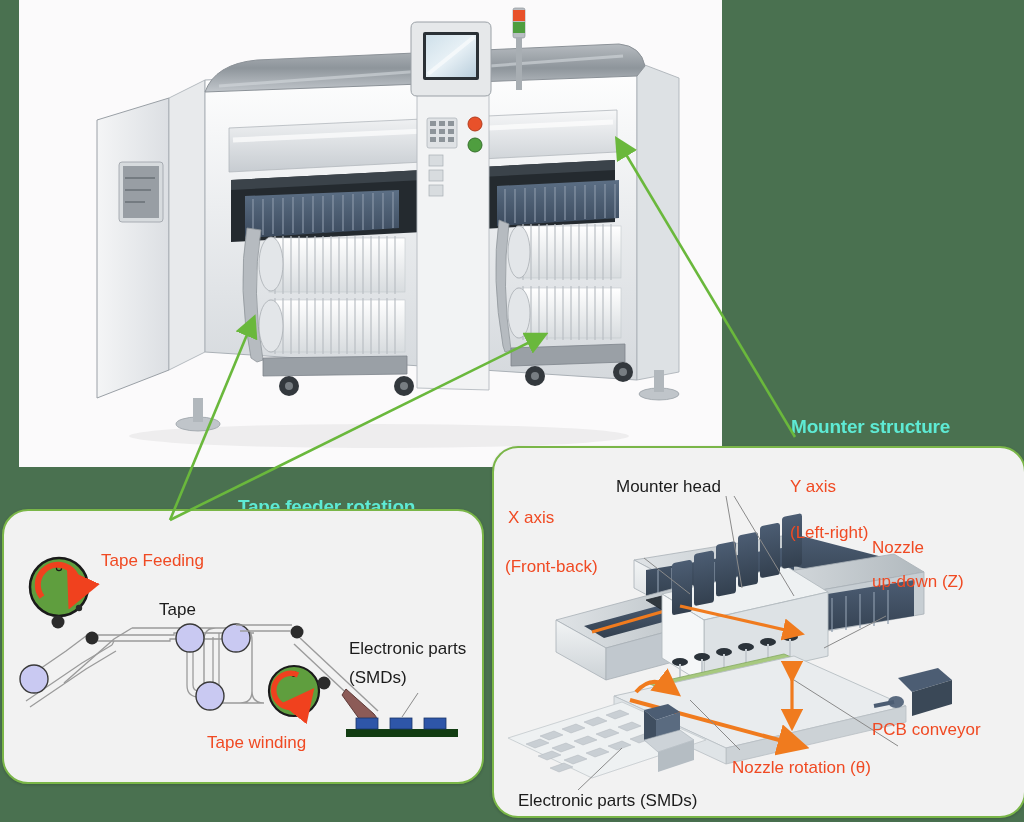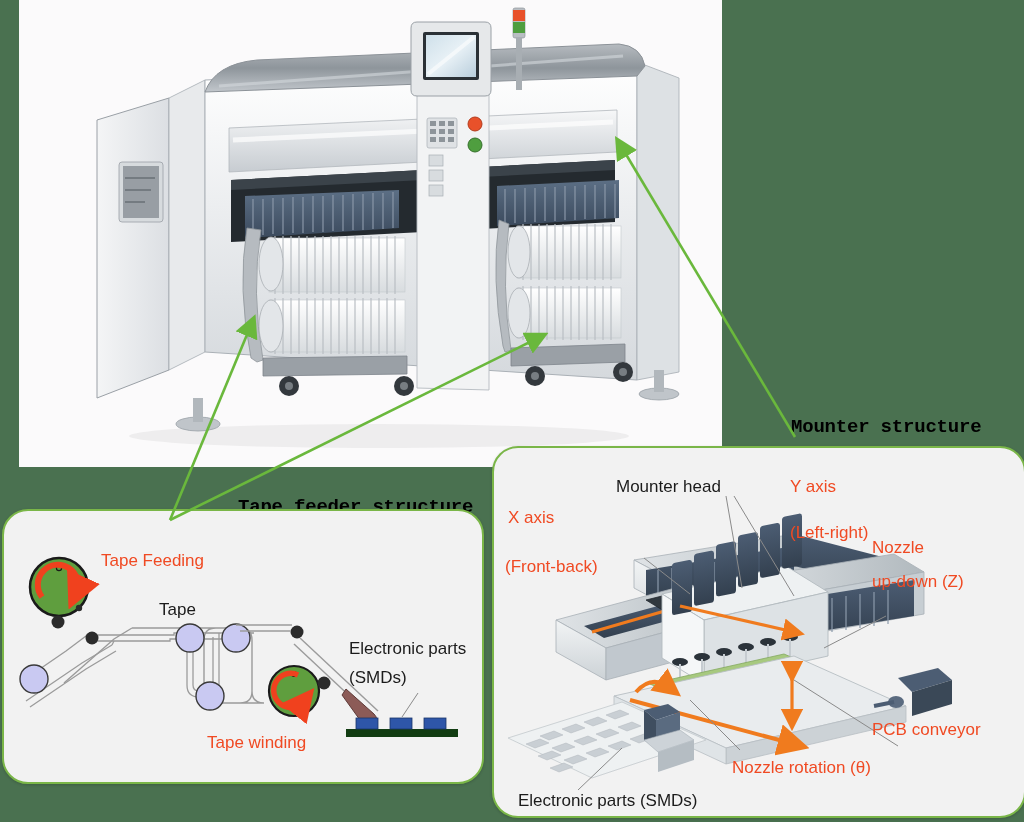--- a/index.html
+++ b/index.html
@@ -13,22 +13,22 @@
 
   
   .photo-panel{
     position:absolute;left:19px;top:0;width:703px;height:467px;
     background:#fbfafb;overflow:hidden;
   }
   .photo-svg{position:absolute;left:0;top:0;}
 
   
   .section-title{
-    position:absolute;font-weight:bold;color:#000000;
-    font-size:19px;letter-spacing:-0.2px;white-space:nowrap;font-family:Liberation Mono, monospace;
+    position:absolute;font-weight:bold;color:#5eead4;
+    font-size:19px;letter-spacing:-0.2px;white-space:nowrap;
   }
   #title-tape{left:238px;top:496px;}
   #title-mounter{left:791px;top:416px;}
 
   
   .callout{
     position:absolute;border:2px solid #7ab648;border-radius:26px;
     background:#f2f2f2;box-shadow:0 1px 3px rgba(0,0,0,.18);
     overflow:hidden;
   }
@@ -267,21 +267,21 @@
 
       <g>
         <ellipse cx="179" cy="424" rx="22" ry="7" fill="#c0c5ca" stroke="#98a0a6" stroke-width=".8"></ellipse>
         <rect x="174" y="398" width="10" height="24" fill="#b1b7bc"></rect>
         <ellipse cx="640" cy="394" rx="20" ry="6" fill="#c0c5ca" stroke="#98a0a6" stroke-width=".8"></ellipse>
         <rect x="635" y="370" width="10" height="22" fill="#b1b7bc"></rect>
       </g>
     </svg>
   </div>
 
-  <div class="section-title" id="title-tape">Tape feeder structure</div>
+  <div class="section-title" id="title-tape">Tape feeder rotation</div>
   <div class="section-title" id="title-mounter">Mounter structure</div>
 
   <div class="callout" id="panel-tape">
     <svg class="callout-svg" width="474" height="267" viewBox="0 0 474 267">
       <defs>
         <marker id="rotArrow" markerWidth="6" markerHeight="6" refX="3" refY="3" orient="auto">
           <path d="M0 0 L6 3 L0 6 Z" fill="#f0411e"></path>
         </marker>
       </defs>
 

